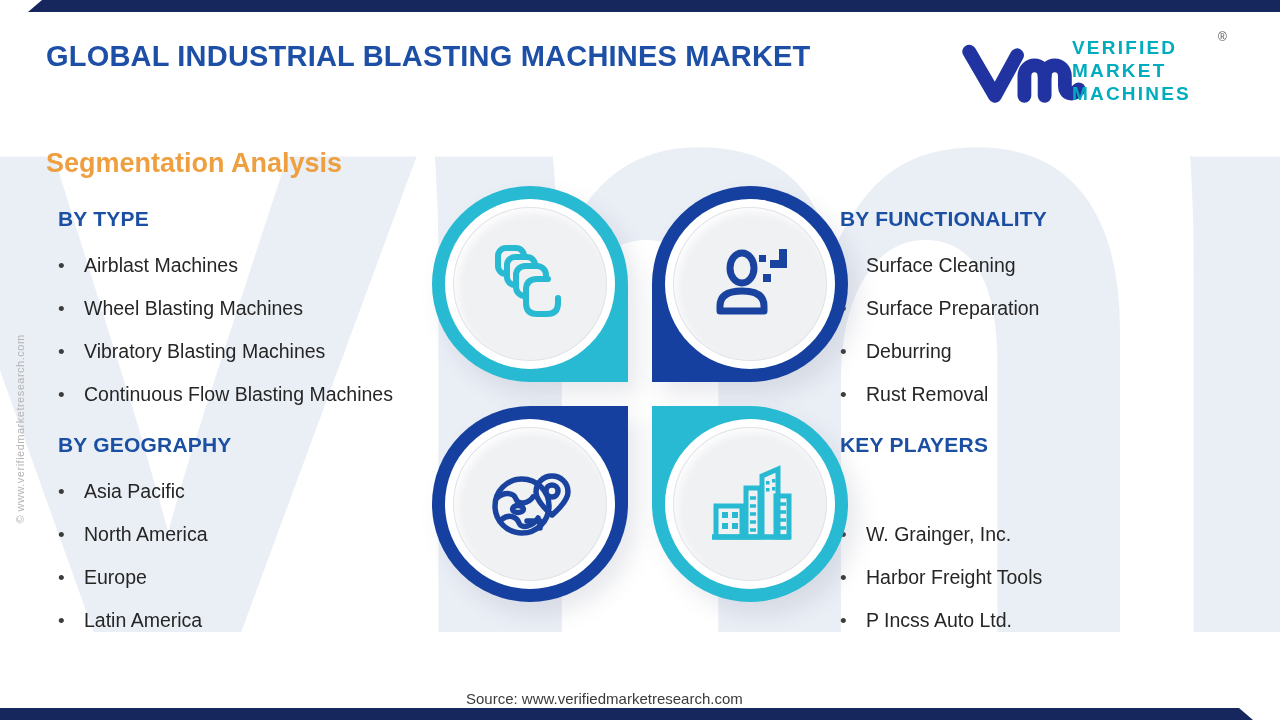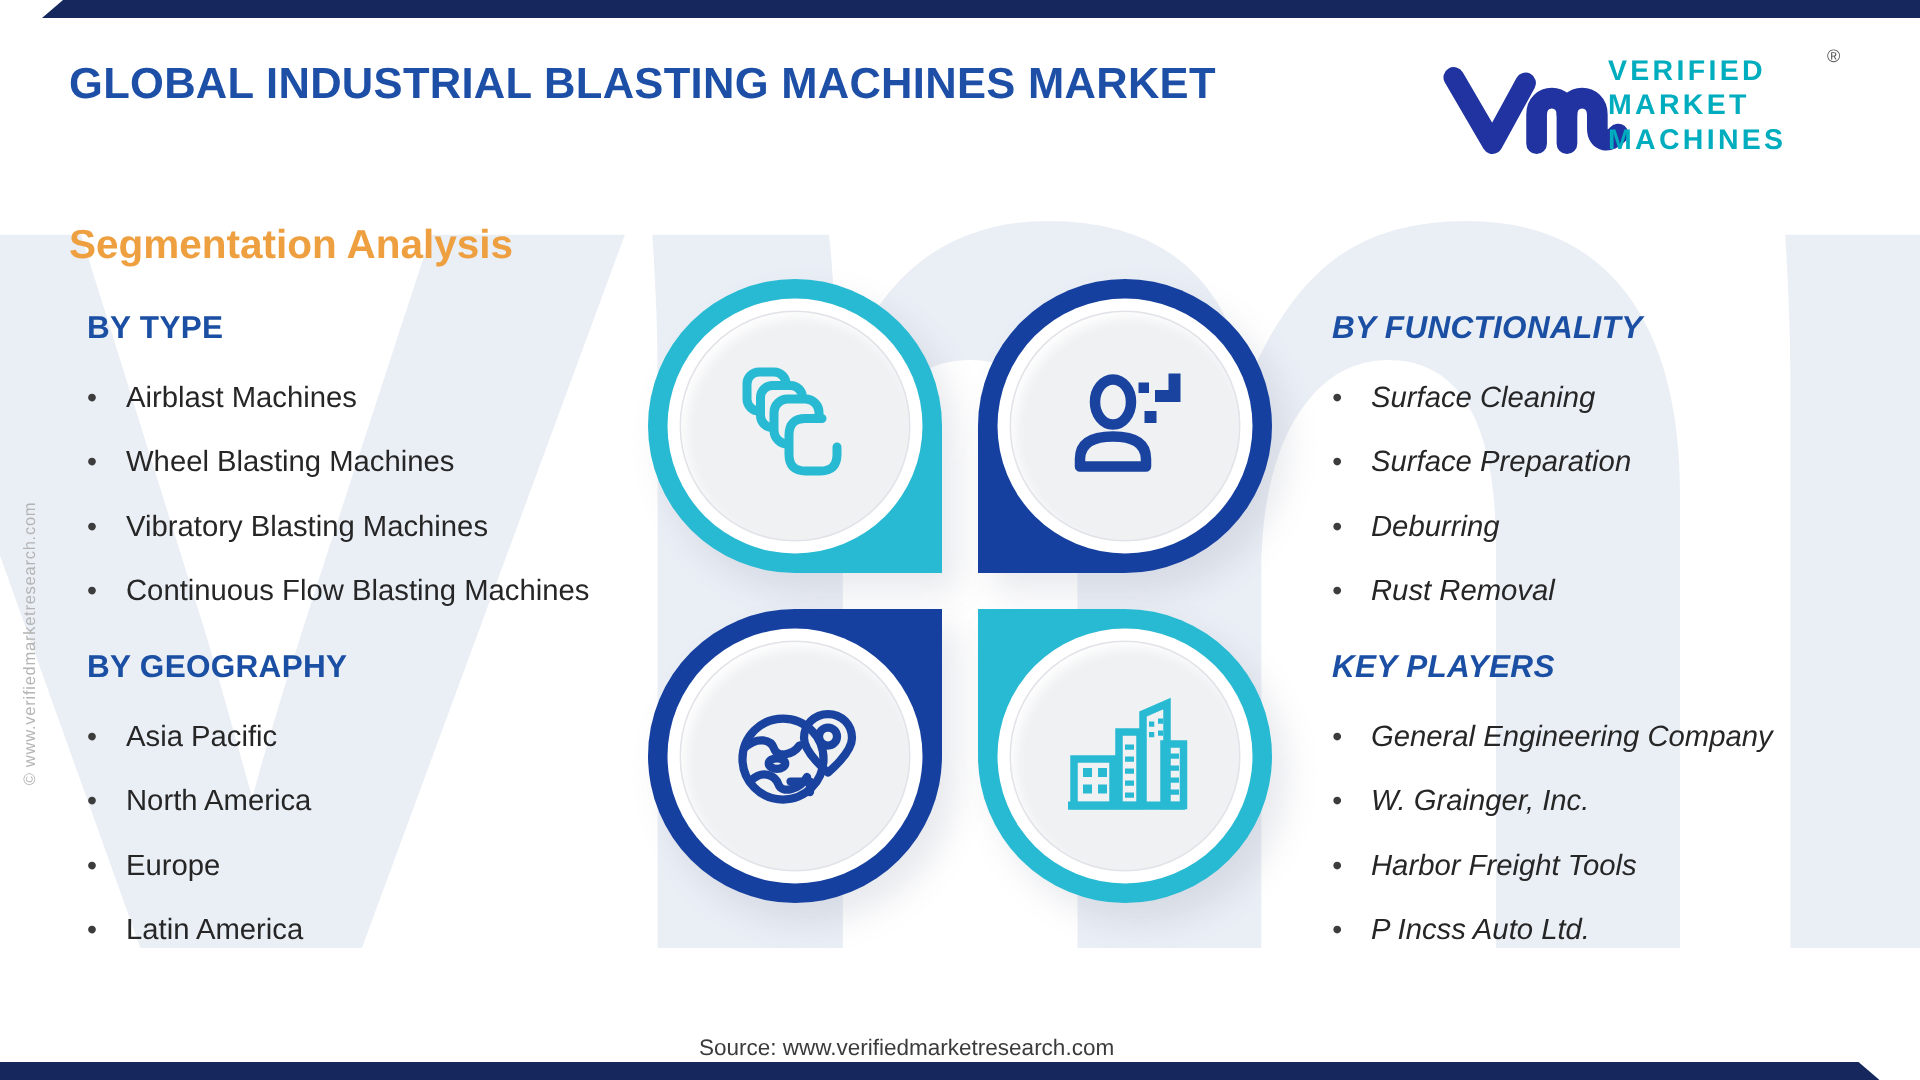--- a/index.html
+++ b/index.html
@@ -21,21 +21,21 @@
   .logo-mono{position:absolute;left:960px;top:33px;}
   .logo-text{position:absolute;left:1072px;top:36px;font-size:19px;font-weight:700;color:#00adbe;
              letter-spacing:2.2px;line-height:23px;}
   .logo-reg{position:absolute;left:1218px;top:30px;font-size:12px;color:#555;font-weight:400;letter-spacing:0;}
   
   .sec-h{position:absolute;font-size:21px;font-weight:700;color:#1b4fa3;letter-spacing:.2px;margin:0;}
   ul.sec-list{position:absolute;list-style:none;margin:0;padding:0;}
   ul.sec-list li{height:43px;display:flex;align-items:center;font-size:19.5px;color:#262626;}
   ul.sec-list .b{width:26px;color:#3c3c3c;font-size:19px;flex:0 0 26px;}
   .col-left{left:58px;}
-  .col-right{left:888px;font-style:italic;}
+  .col-right{left:840px;}
   
   .pods{position:absolute;left:432px;top:186px;width:416px;height:416px;
         display:grid;grid-template-columns:196px 196px;grid-template-rows:196px 196px;gap:24px;}
   .pod{position:relative;border-radius:50%;box-shadow:10px 12px 22px rgba(110,120,145,.16);}
   .pod.teal{background:#28bad2;}
   .pod.navy{background:#16409f;}
   .pod.c-br{border-bottom-right-radius:0;}
   .pod.c-bl{border-bottom-left-radius:0;}
   .pod.c-tr{border-top-right-radius:0;}
   .pod.c-tl{border-top-left-radius:0;}
@@ -133,21 +133,20 @@
       <li>
           <span class="b">•</span>
           <span>Rust Removal</span>
         </li>
     </ul>
 
     <h2 class="sec-h col-right" style="top:433px;text-align:center;">KEY PLAYERS</h2>
     <ul class="sec-list col-right" style="top:470px;width:380px;">
       <li>
           <span class="b">•</span>
-          <span>General Engineering Company</span>
         </li>
       <li>
           <span class="b">•</span>
           <span>W. Grainger, Inc.</span>
         </li>
       <li>
           <span class="b">•</span>
           <span>Harbor Freight Tools</span>
         </li>
       <li>

